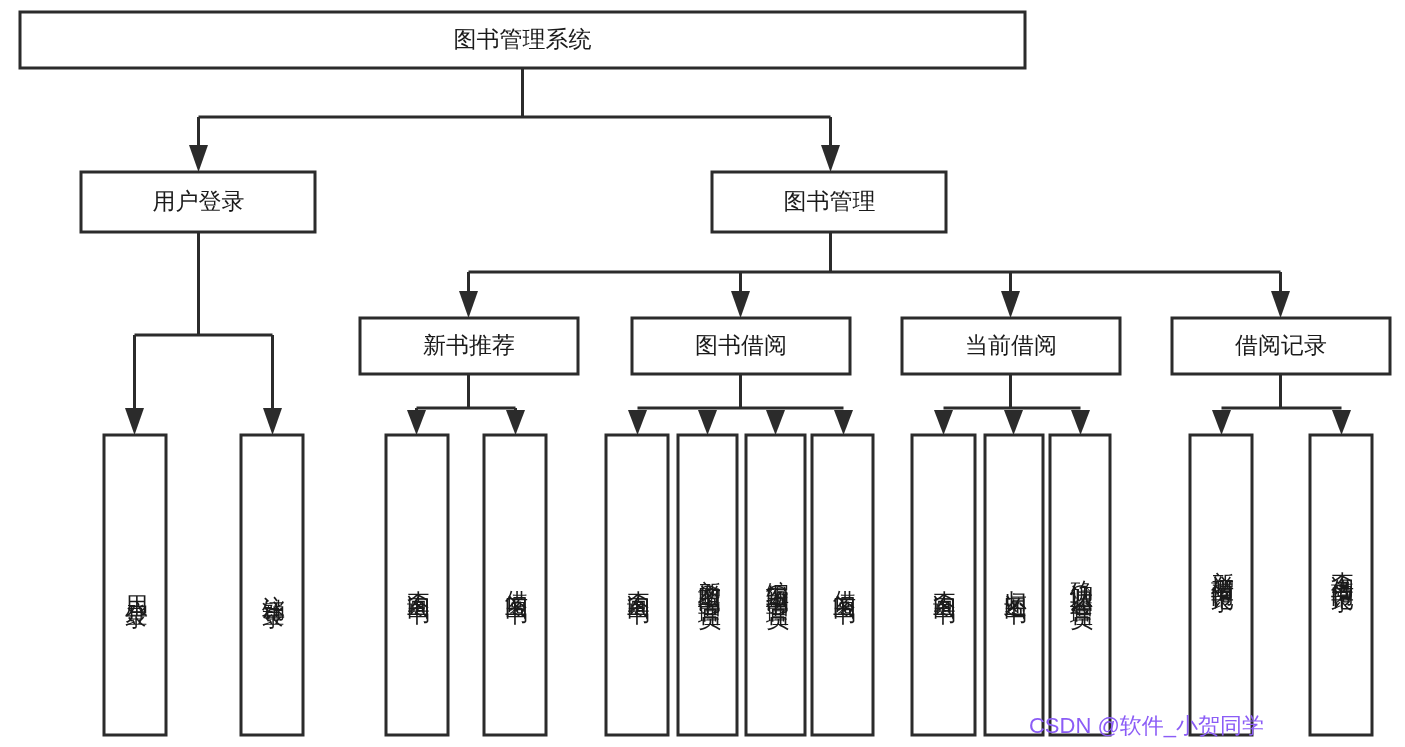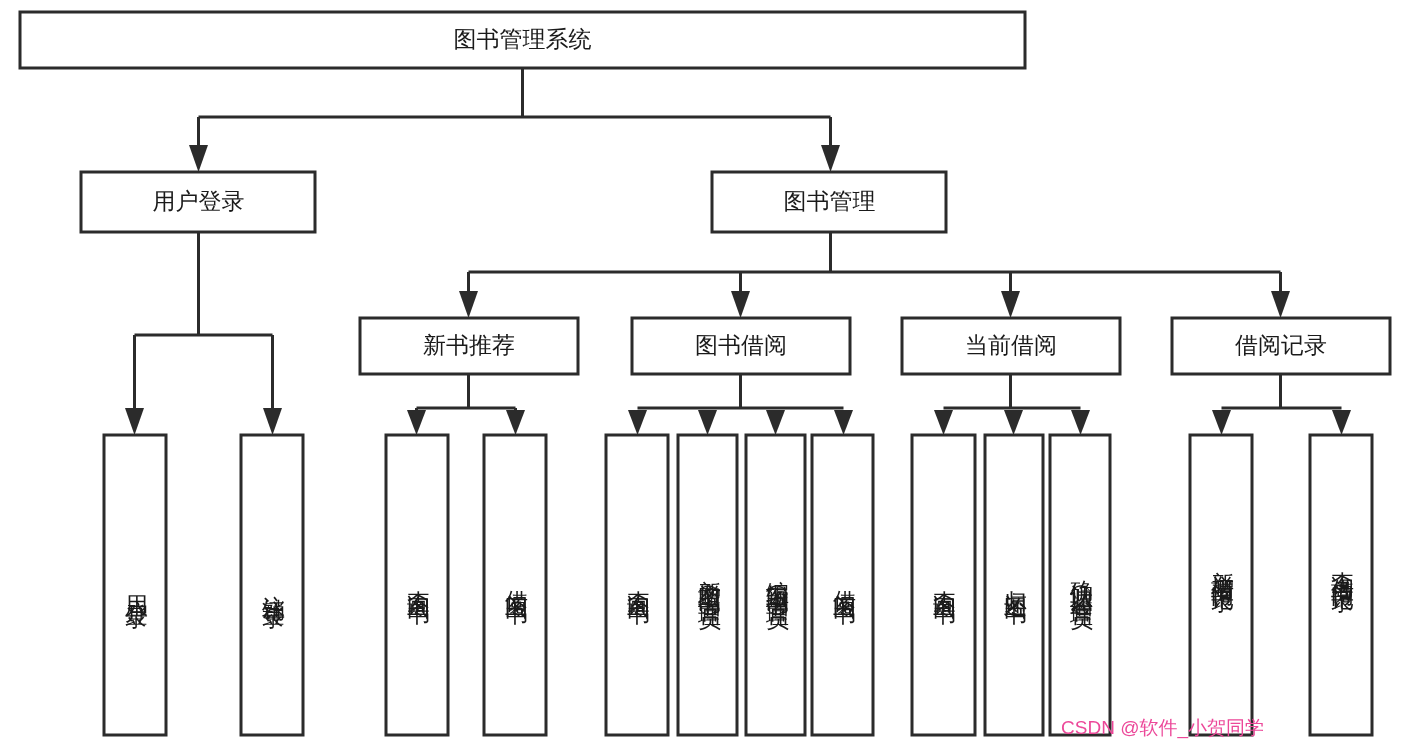--- a/index.html
+++ b/index.html
@@ -55,22 +55,22 @@
     stroke-linecap: butt;
   }
   .arrow-head {
     fill: #2b2b2b;
     stroke: none;
   }
   .watermark {
     position: absolute;
     right: 10px;
     bottom: 6px;
-    color: #ec4899;
-    font-size: 19px;
+    color: #8b5cf6;
+    font-size: 22px;
     font-family: "Liberation Sans", "DejaVu Sans", sans-serif;
     white-space: nowrap;
     user-select: none;
     pointer-events: none;
   }
 </style>
 </head>
 <body>
 
 <div id="diagram-root">

